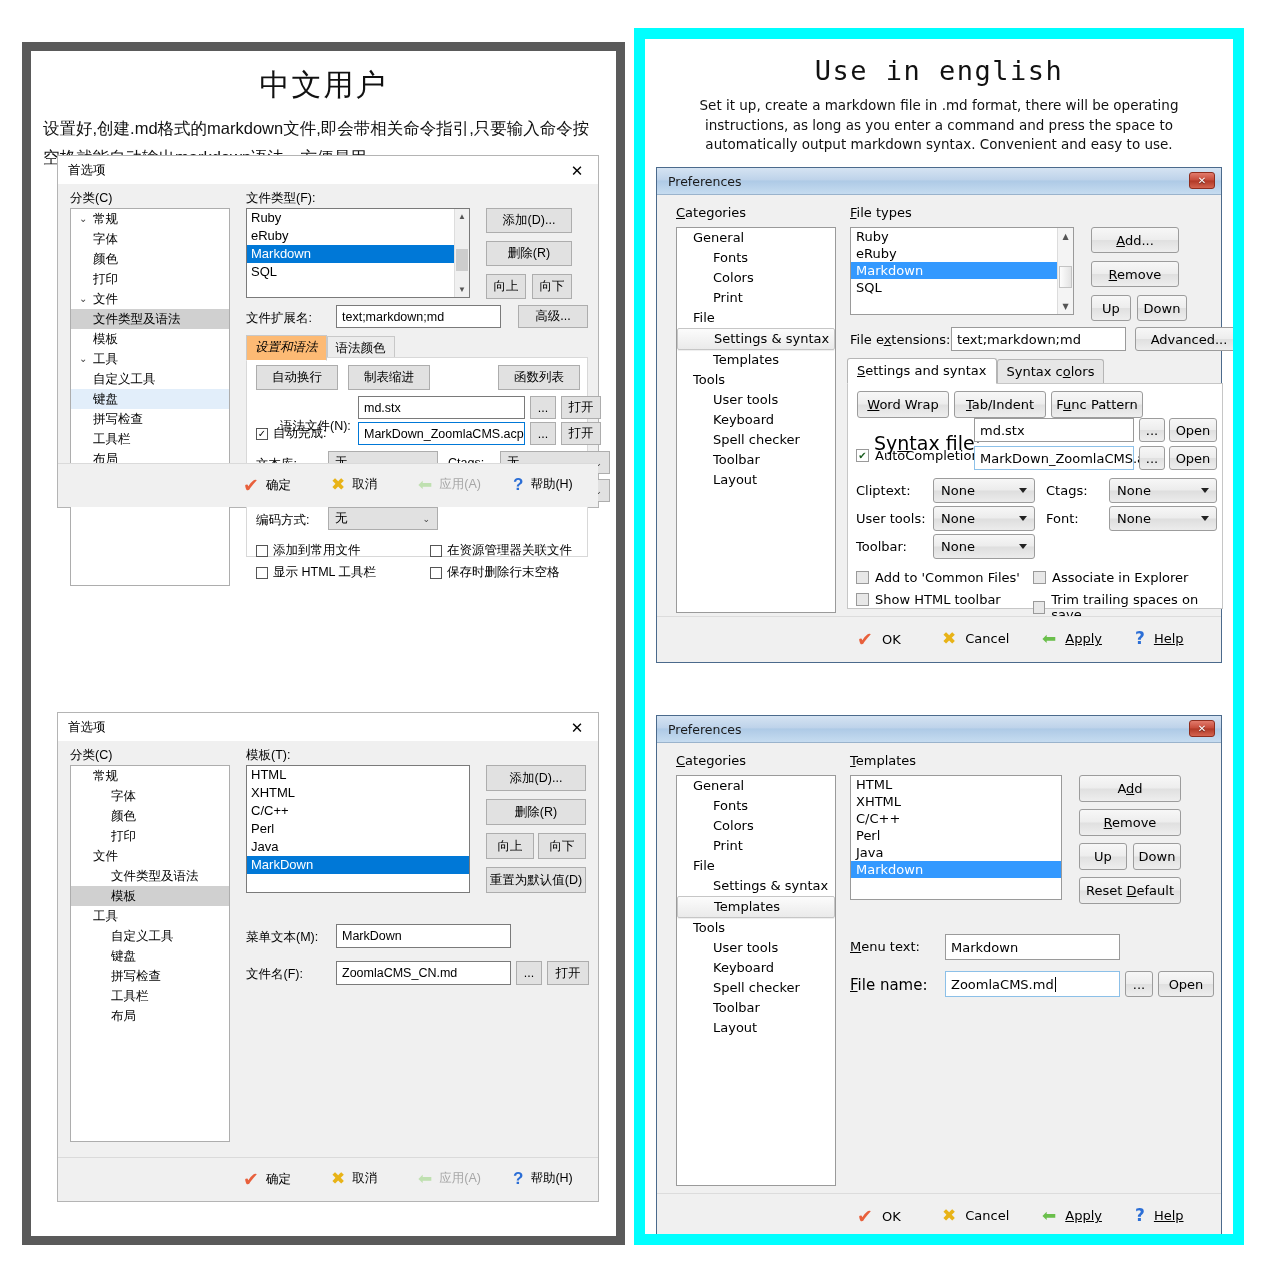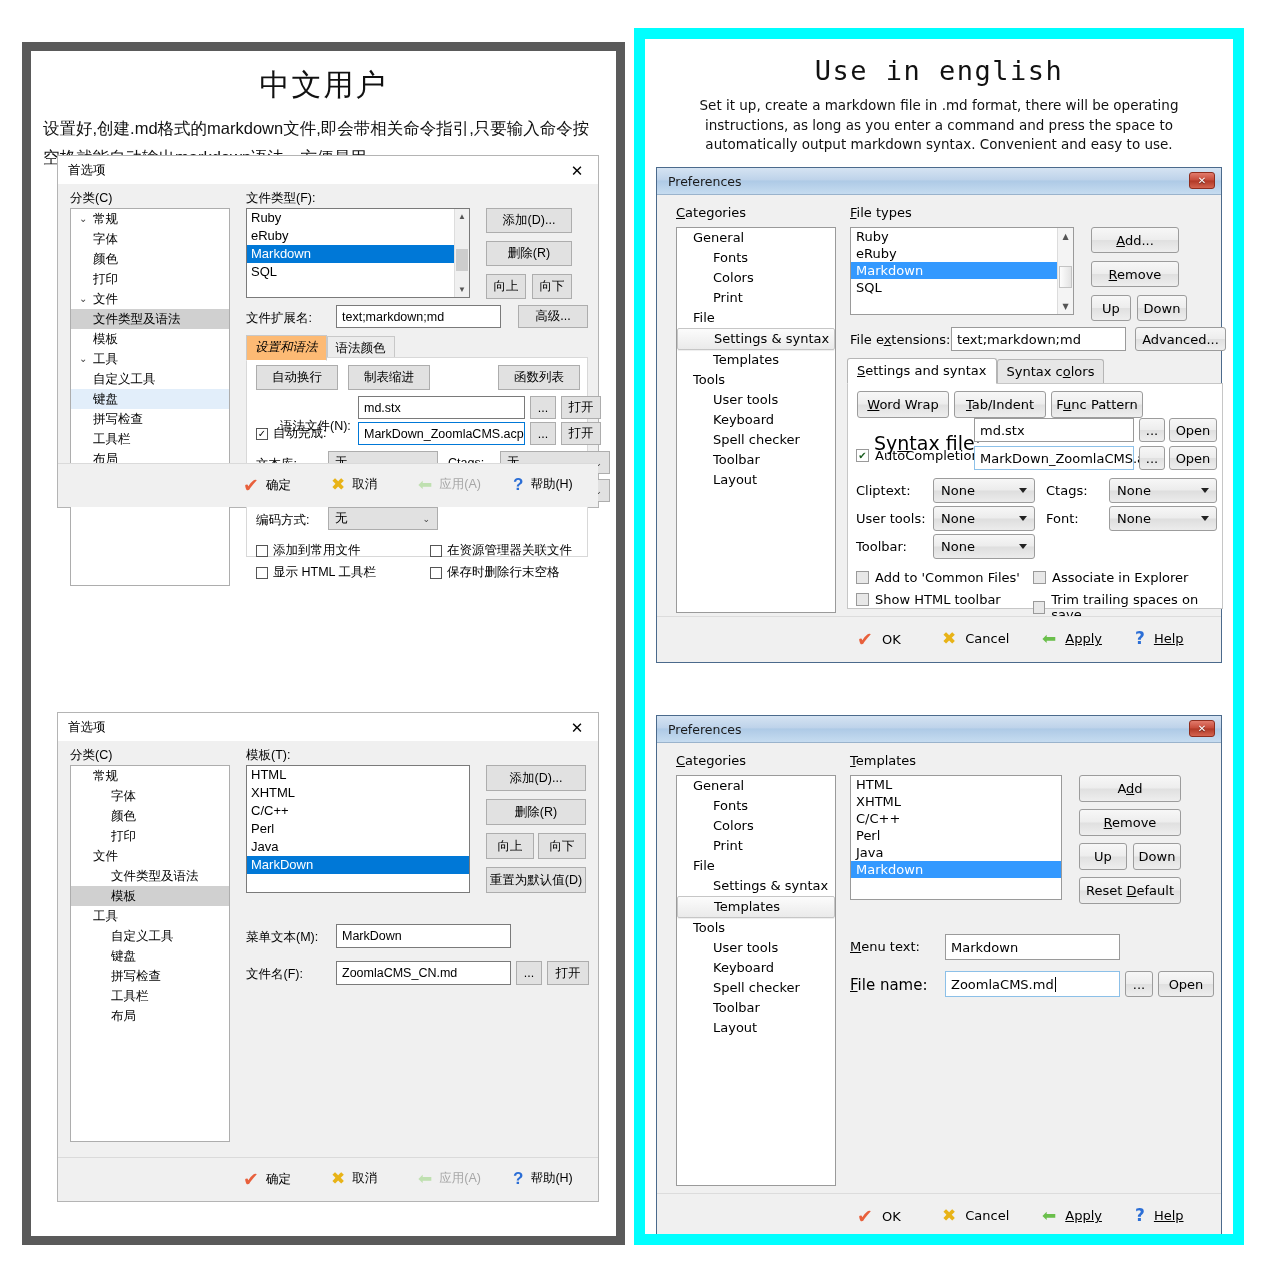--- a/index.html
+++ b/index.html
@@ -431,21 +431,21 @@
               <span><span style="text-decoration:underline">A</span>dd...</span>
             </div>
           <div class="btn" style="left:434px;top:66px;width:88px;height:26px;">
               <span><span style="text-decoration:underline">R</span>emove</span>
             </div>
           <div class="btn" style="left:434px;top:100px;width:40px;height:26px;">Up</div>
           <div class="btn" style="left:480px;top:100px;width:50px;height:26px;">Down</div>
 
           <div style="position:absolute;left:193px;top:137px;font-size:13px;">File e<span style="text-decoration:underline">x</span>tensions:</div>
           <div class="inp" style="left:294px;top:132px;width:175px;height:24px;">text;markdown;md</div>
-          <div class="btn" style="left:478px;top:132px;width:91px;height:24px;text-align:right;">Advanced...</div>
+          <div class="btn" style="left:478px;top:132px;width:108px;height:24px;text-align:right;">Advanced...</div>
 
           <div class="tabs" style="left:190px;top:163px;">
             <div class="tab act"><span style="text-decoration:underline">S</span>ettings and syntax</div>
             <div class="tab">Syntax c<span style="text-decoration:underline">o</span>lors</div>
           </div>
           <div class="tabpane" style="left:190px;top:188px;width:376px;height:226px;"></div>
 
           <div class="btn" style="left:200px;top:196px;width:92px;height:27px;">
               <span><span style="text-decoration:underline">W</span>ord Wrap</span>
             </div>

